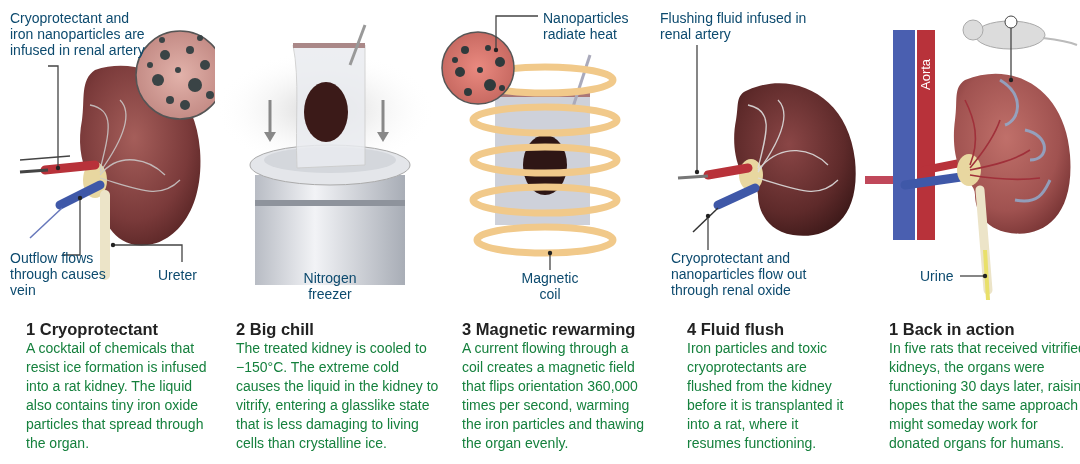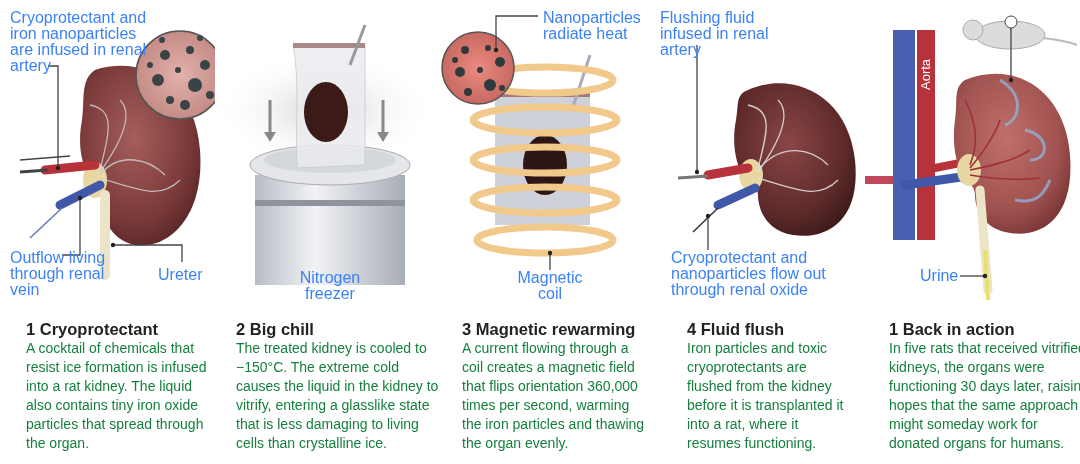--- a/index.html
+++ b/index.html
@@ -1,21 +1,21 @@
 <!DOCTYPE html>
 <html><head>
 <meta charset="utf-8">
 <style>
   html, body { margin:0; padding:0; background:#ffffff; }
   body { width:1080px; height:464px; position:relative; overflow:hidden;
          font-family:"Liberation Sans", "DejaVu Sans", sans-serif; color:#333; }
   .panel { position:absolute; top:0; height:464px; }
   .art { position:absolute; left:0; top:0; width:100%; height:310px; }
   .art svg { position:absolute; left:0; top:0; }
-  .label { position:absolute; font-size:16px; line-height:16px; color:#3b82f6; }
+  .label { position:absolute; font-size:14px; line-height:16px; color:#0c4a6e; }
   .label.center { text-align:center; }
   .step { position:absolute; top:320px;margin-left:16px; }
   .step h3 { margin:0; font-size:16.5px; line-height:19px; font-weight:bold; color:#222; }
   .step p { margin:0; font-size:14px; line-height:19px; color:#15803d; width:215px; }
 </style>
 </head>
 <body>
 
 <div class="panel" style="left:0;width:215px;">
   <div class="art">
@@ -61,21 +61,21 @@
           <circle cx="200" cy="38" r="3"></circle>
       </g>
       <polyline points="48,66 58,66 58,168" fill="none" stroke="#444" stroke-width="1.3"></polyline>
       <circle cx="58" cy="168" r="2.2" fill="#222"></circle>
       <polyline points="62,255 80,255 80,198" fill="none" stroke="#444" stroke-width="1.3"></polyline>
       <circle cx="80" cy="198" r="2.2" fill="#222"></circle>
       <polyline points="182,262 182,245 113,245" fill="none" stroke="#444" stroke-width="1.3"></polyline>
       <circle cx="113" cy="245" r="2.2" fill="#222"></circle>
     </svg>
     <div class="label" style="left:10px;top:10px;width:140px;">Cryoprotectant and iron nanoparticles are infused in renal artery</div>
-    <div class="label" style="left:10px;top:250px;width:100px;">Outflow living through renal vein</div>
+    <div class="label" style="left:10px;top:250px;width:100px;">Outflow flows through causes vein</div>
     <div class="label" style="left:158px;top:267px;">Ureter</div>
   </div>
   <div class="step" style="left:10px;">
     <h3>1 Cryoprotectant</h3>
     <p style="width:195px;">A cocktail of chemicals that resist ice formation is infused into a rat kidney. The liquid also contains tiny iron oxide particles that spread through the organ.</p>
   </div>
 </div>
 
 <div class="panel" style="left:215px;width:225px;">
   <div class="art">

